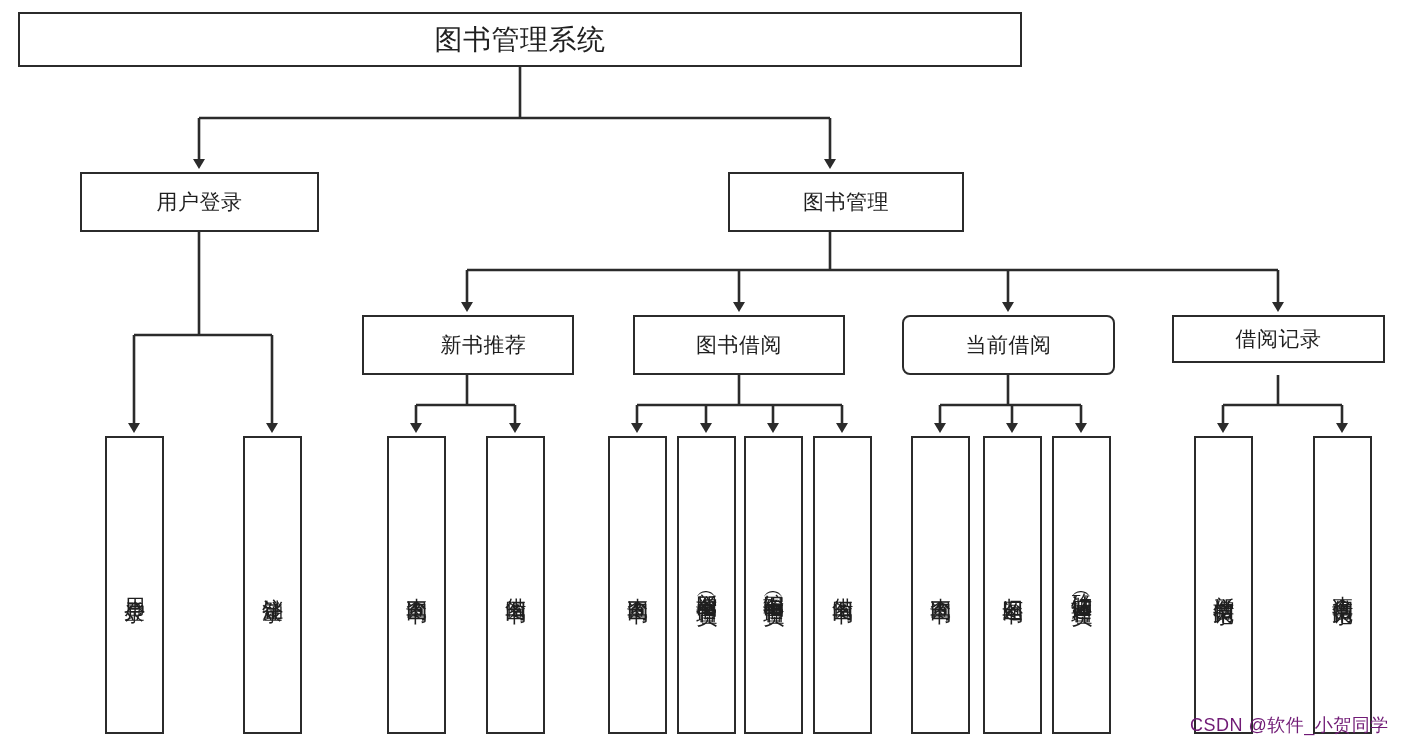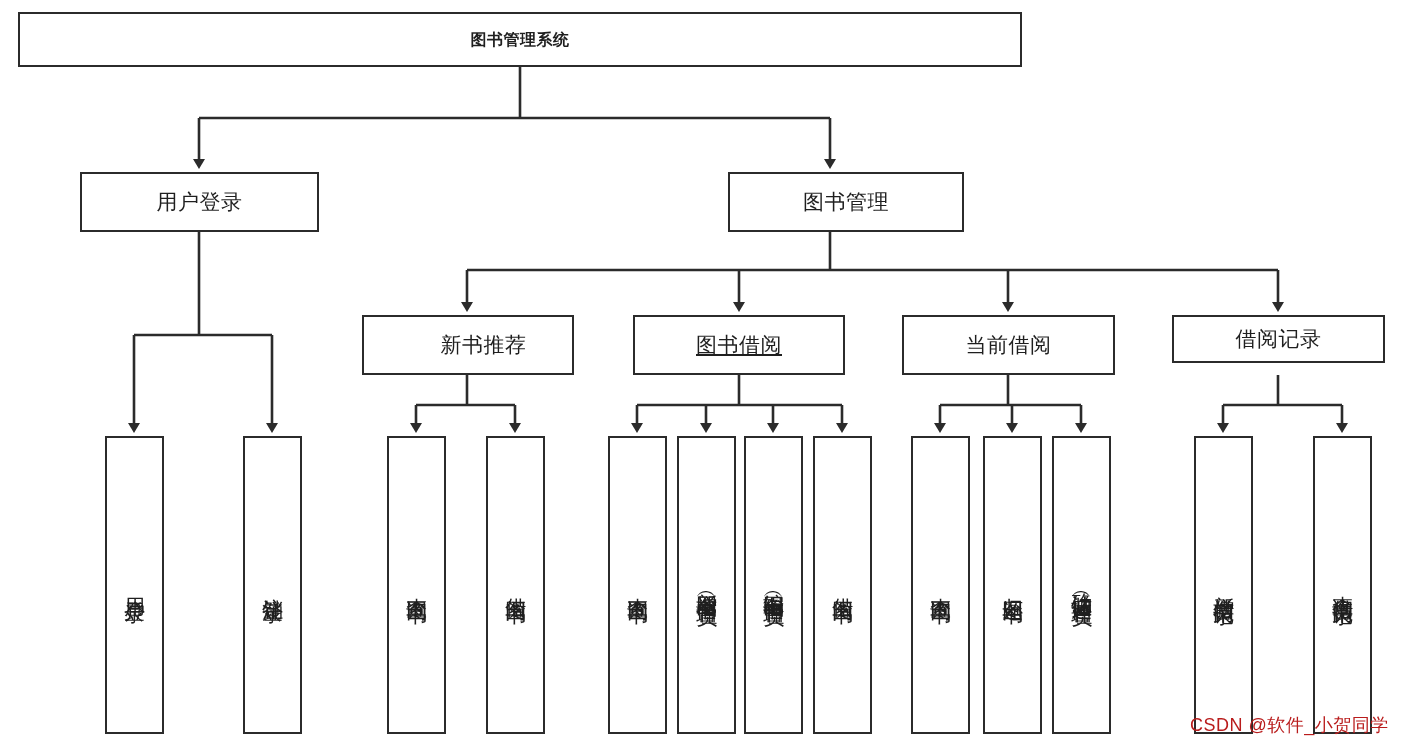--- a/index.html
+++ b/index.html
@@ -44,27 +44,26 @@
   }
   .node.vertical {
     writing-mode: vertical-rl;
     text-orientation: upright;
     font-size: 21px;
     line-height: 1.25;
     letter-spacing: 2px;
     padding: 6px 0;
   }
   .node.root {
-    font-size: 16px;
-    font-weight: bold;
+    font-size: 28px;
   }
   .watermark {
     position: absolute;
     font-size: 18px;
-    color: #b91c1c;
+    color: #701a75;
     white-space: nowrap;
     letter-spacing: 0.5px;
     z-index: 3;
     pointer-events: none;
   }
 </style>
 </head>
 <body>
 
 <div id="canvas">
@@ -126,24 +125,24 @@
   <div class="node horizontal" style="left:80px; top:172px; width:239px; height:60px;">
     <span>用户登录</span>
   </div>
   <div class="node horizontal" style="left:712px; top:172px; width:236px; height:60px;margin-left:16px;">
     <span>图书管理</span>
   </div>
 
   <div class="node horizontal" style="left:362px; top:315px; width:212px; height:60px;padding-left:31px;">
     <span>新书推荐</span>
   </div>
-  <div class="node horizontal" style="left:633px; top:315px; width:212px; height:60px;text-decoration:underline;">
+  <div class="node horizontal" style="left:633px; top:315px; width:212px; height:60px;">
     <span>图书借阅</span>
   </div>
-  <div class="node horizontal" style="left:902px; top:315px; width:213px; height:60px;">
+  <div class="node horizontal" style="left:902px; top:315px; width:213px; height:60px;border-radius:8px;">
     <span>当前借阅</span>
   </div>
   <div class="node horizontal" style="left:1172px; top:315px; width:213px; height:48px;">
     <span>借阅记录</span>
   </div>
 
   <div class="node vertical" style="left:105px; top:436px; width:59px; height:298px;">
     <span>用户登录</span>
   </div>
   <div class="node vertical" style="left:243px; top:436px; width:59px; height:298px;">

